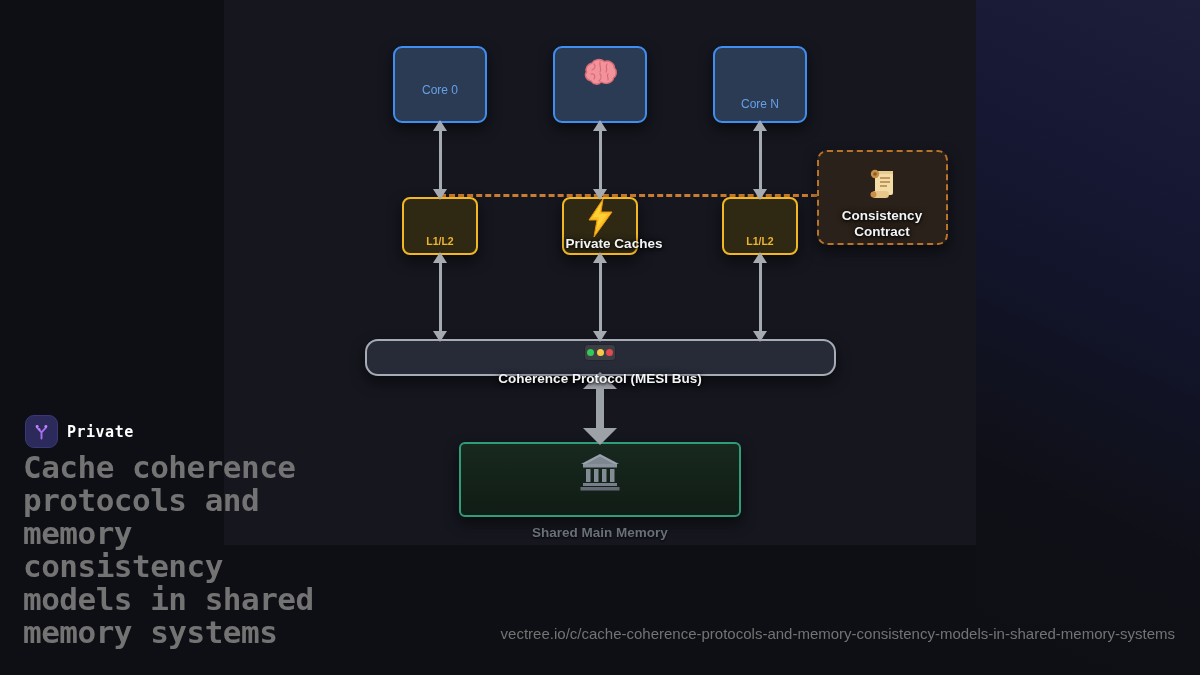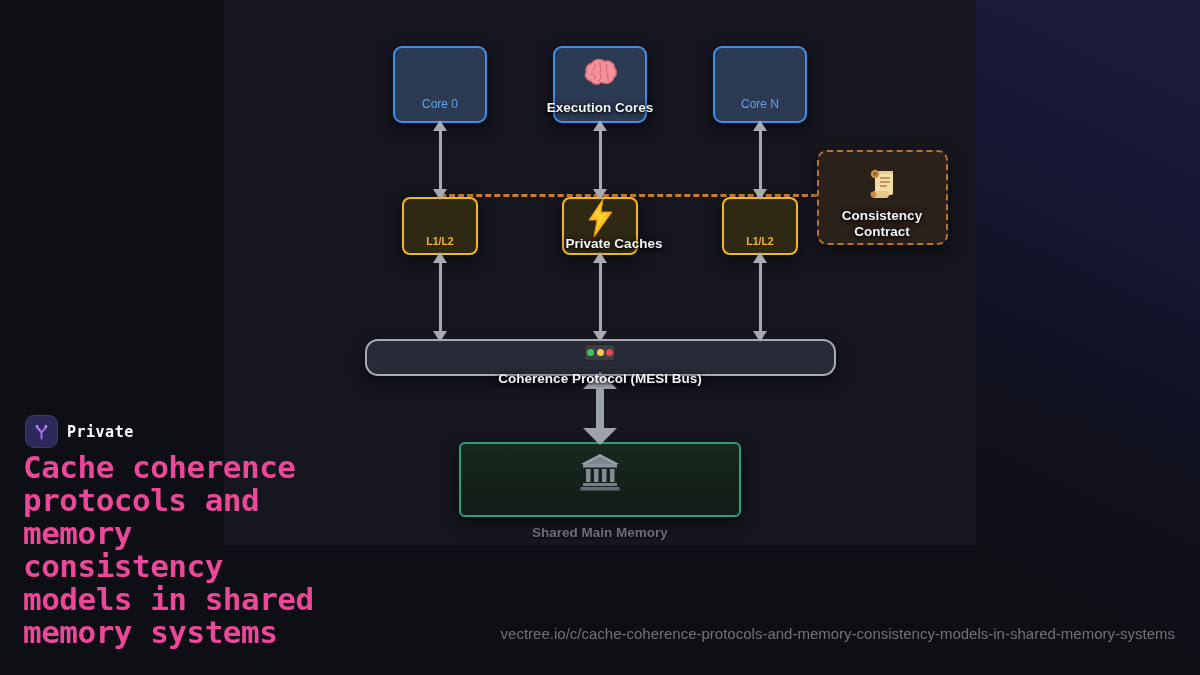--- a/index.html
+++ b/index.html
@@ -55,21 +55,21 @@
   .traffic { left:584px; top:344px; width:32px; height:17px; background:#3b3e44;
     border:1px solid #23252a; border-radius:4px; display:flex; align-items:center;
     justify-content:center; gap:2.5px; }
   .traffic span { width:7px; height:7px; border-radius:50%; display:block; }
 
   
   .logo { position:absolute; left:25px; top:415px; width:33px; height:33px; border-radius:9px;
     background:#2c2a5a; border:1px solid #3b3878; display:flex; align-items:center; justify-content:center; }
   .brand-name { position:absolute; left:67px; top:423px; color:#ffffff; font-weight:bold;
     font-size:15px; font-family:"DejaVu Sans Mono", monospace; letter-spacing:.5px; }
-  .title { position:absolute; left:23px; top:451px; width:400px; color:#ec4899;
+  .title { position:absolute; left:23px; top:451px; width:400px; color:#737373;
     font-family:"DejaVu Sans Mono", monospace; font-weight:bold; font-size:31px;
     line-height:33px; white-space:pre-line; letter-spacing:-0.5px; }
   .url { position:absolute; right:25px; top:625px; color:#737373; font-size:15px;
     font-family:Liberation Sans, sans-serif; letter-spacing:0; }
 </style>
 </head>
 <body>
 
 <div id="stage">
 
@@ -160,23 +160,22 @@
       <i></i>
       <b class="down"></b>
     </div>
 
   <div class="varrow thick" style="left:582px; top:372px; height:73px;">
       <b class="up"></b>
       <i></i>
       <b class="down"></b>
     </div>
 
-  <div class="nlabel core-label" style="left:340px; top:97px;">Core 0</div>
+  <div class="nlabel core-label" style="left:340px; top:83px;">Core 0</div>
   <div class="nlabel core-label" style="left:660px; top:97px;">Core N</div>
-  <div class="glabel" style="left:450px; top:100px;">Execution Cores</div>
 
   <div class="nlabel cache-label" style="left:340px; top:235px;">L1/L2</div>
   <div class="nlabel cache-label" style="left:660px; top:235px;">L1/L2</div>
   <div class="glabel" style="left:464px; top:236px;">Private Caches</div>
 
   <div class="glabel contract-label">
     <div>Consistency</div>
     <div>Contract</div>
   </div>
 

